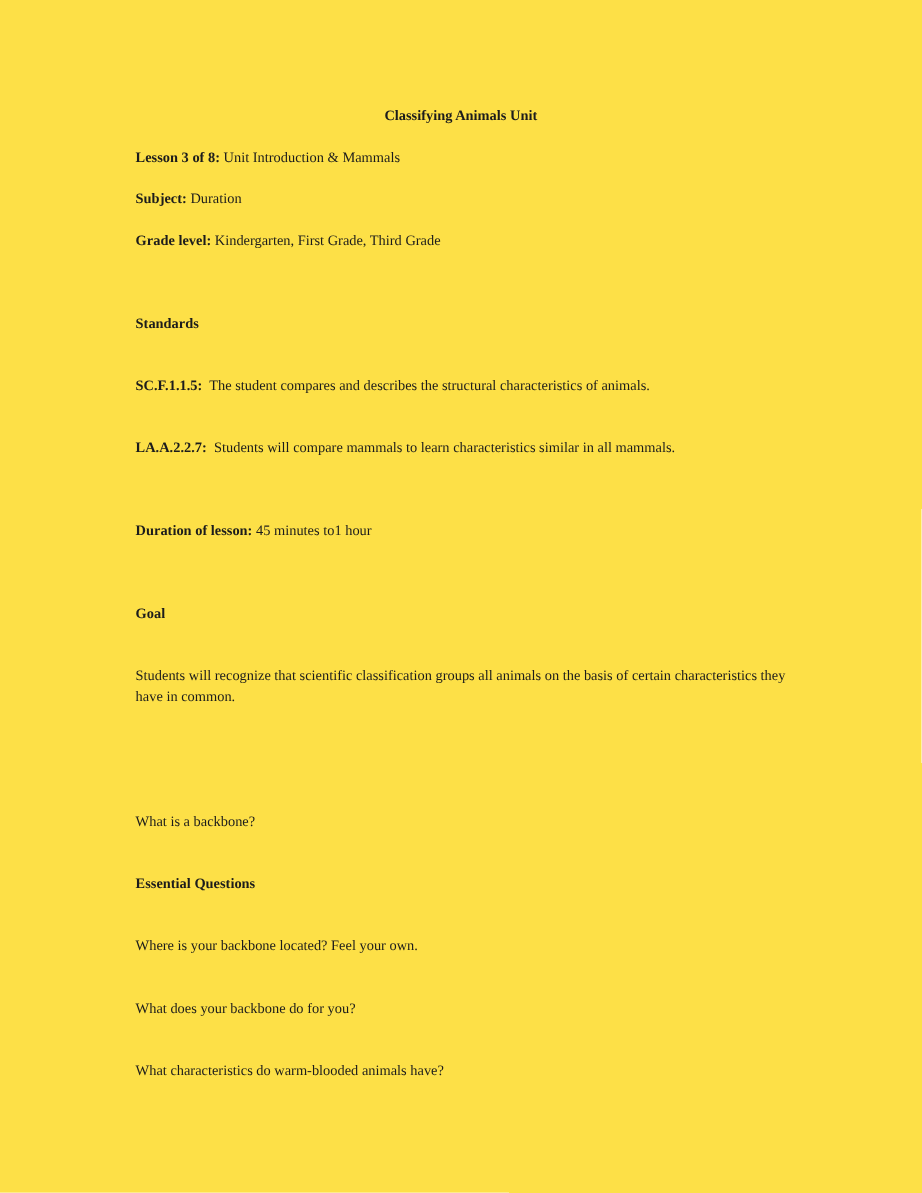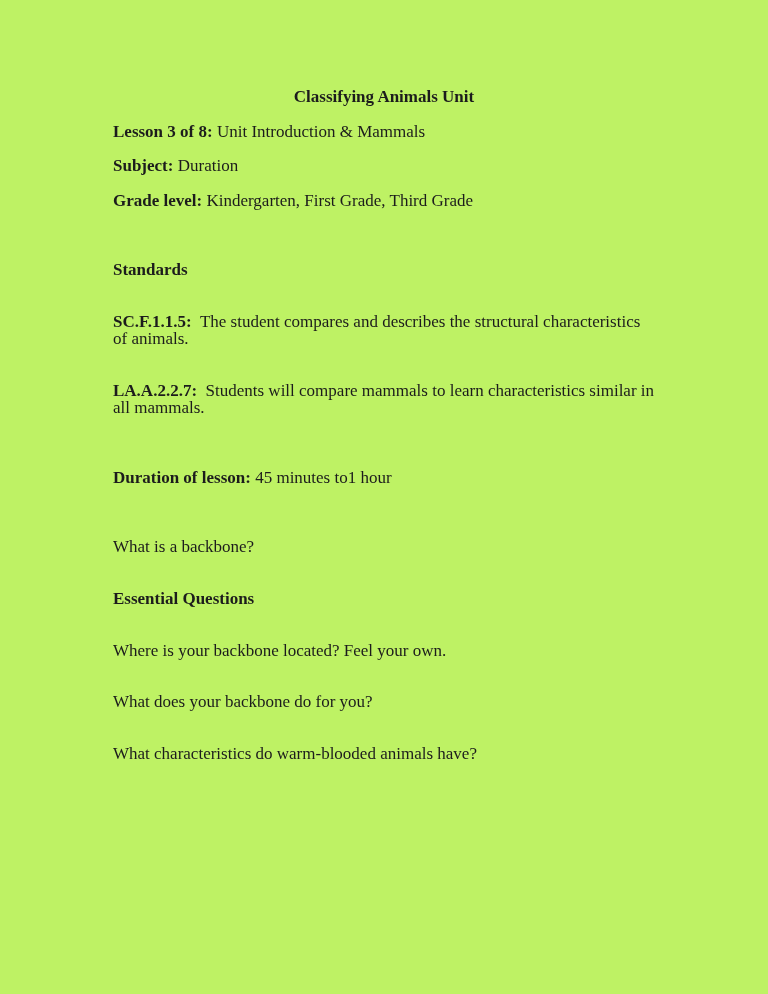--- a/index.html
+++ b/index.html
@@ -4,26 +4,26 @@
 <style>
   html, body {
     margin: 0;
     padding: 0;
     background: #ffffff;
   }
   .page {
     position: relative;
     width: 768px;
     height: 994px;
-    background: #bef264;
+    background: #fde047;
     box-sizing: border-box;
     padding: 88px 113px 0 113px;
     overflow: hidden;
     font-family: "Liberation Serif", "DejaVu Serif", serif;
-    font-size: 17px;
+    font-size: 12px;
     line-height: 17.3px;
     color: #1c1c1c;
   }
   .block {
     margin: 0 0 17.3px 0;
     white-space: pre-wrap;
   }
   .line {
     white-space: pre-wrap;
   }
@@ -50,20 +50,24 @@
   <p class="block"><b>Grade level:</b><span> Kindergarten, First Grade, Third Grade</span></p>
 
   <div class="block">
     <div class="line hd">Standards</div>
     <div class="line"><b>SC.F.1.1.5:</b><span>  The student compares and describes the structural characteristics of animals.</span></div>
     <div class="line"><b>LA.A.2.2.7:</b><span>  Students will compare mammals to learn characteristics similar in all mammals.</span></div>
   </div>
 
   <p class="block"><b>Duration of lesson:</b><span> 45 minutes to1 hour</span></p>
 
+  <div class="block">
+    <div class="line hd">Goal</div>
+    <div class="line">Students will recognize that scientific classification groups all animals on the basis of certain characteristics they have in common.</div>
+  </div>
 
   <div class="block">
     <div class="line">What is a backbone?</div>
     <div class="line hd">Essential Questions</div>
     <div class="line">Where is your backbone located? Feel your own.</div>
     <div class="line">What does your backbone do for you?</div>
     <div class="line">What characteristics do warm-blooded animals have?</div>
     
     
   </div>

